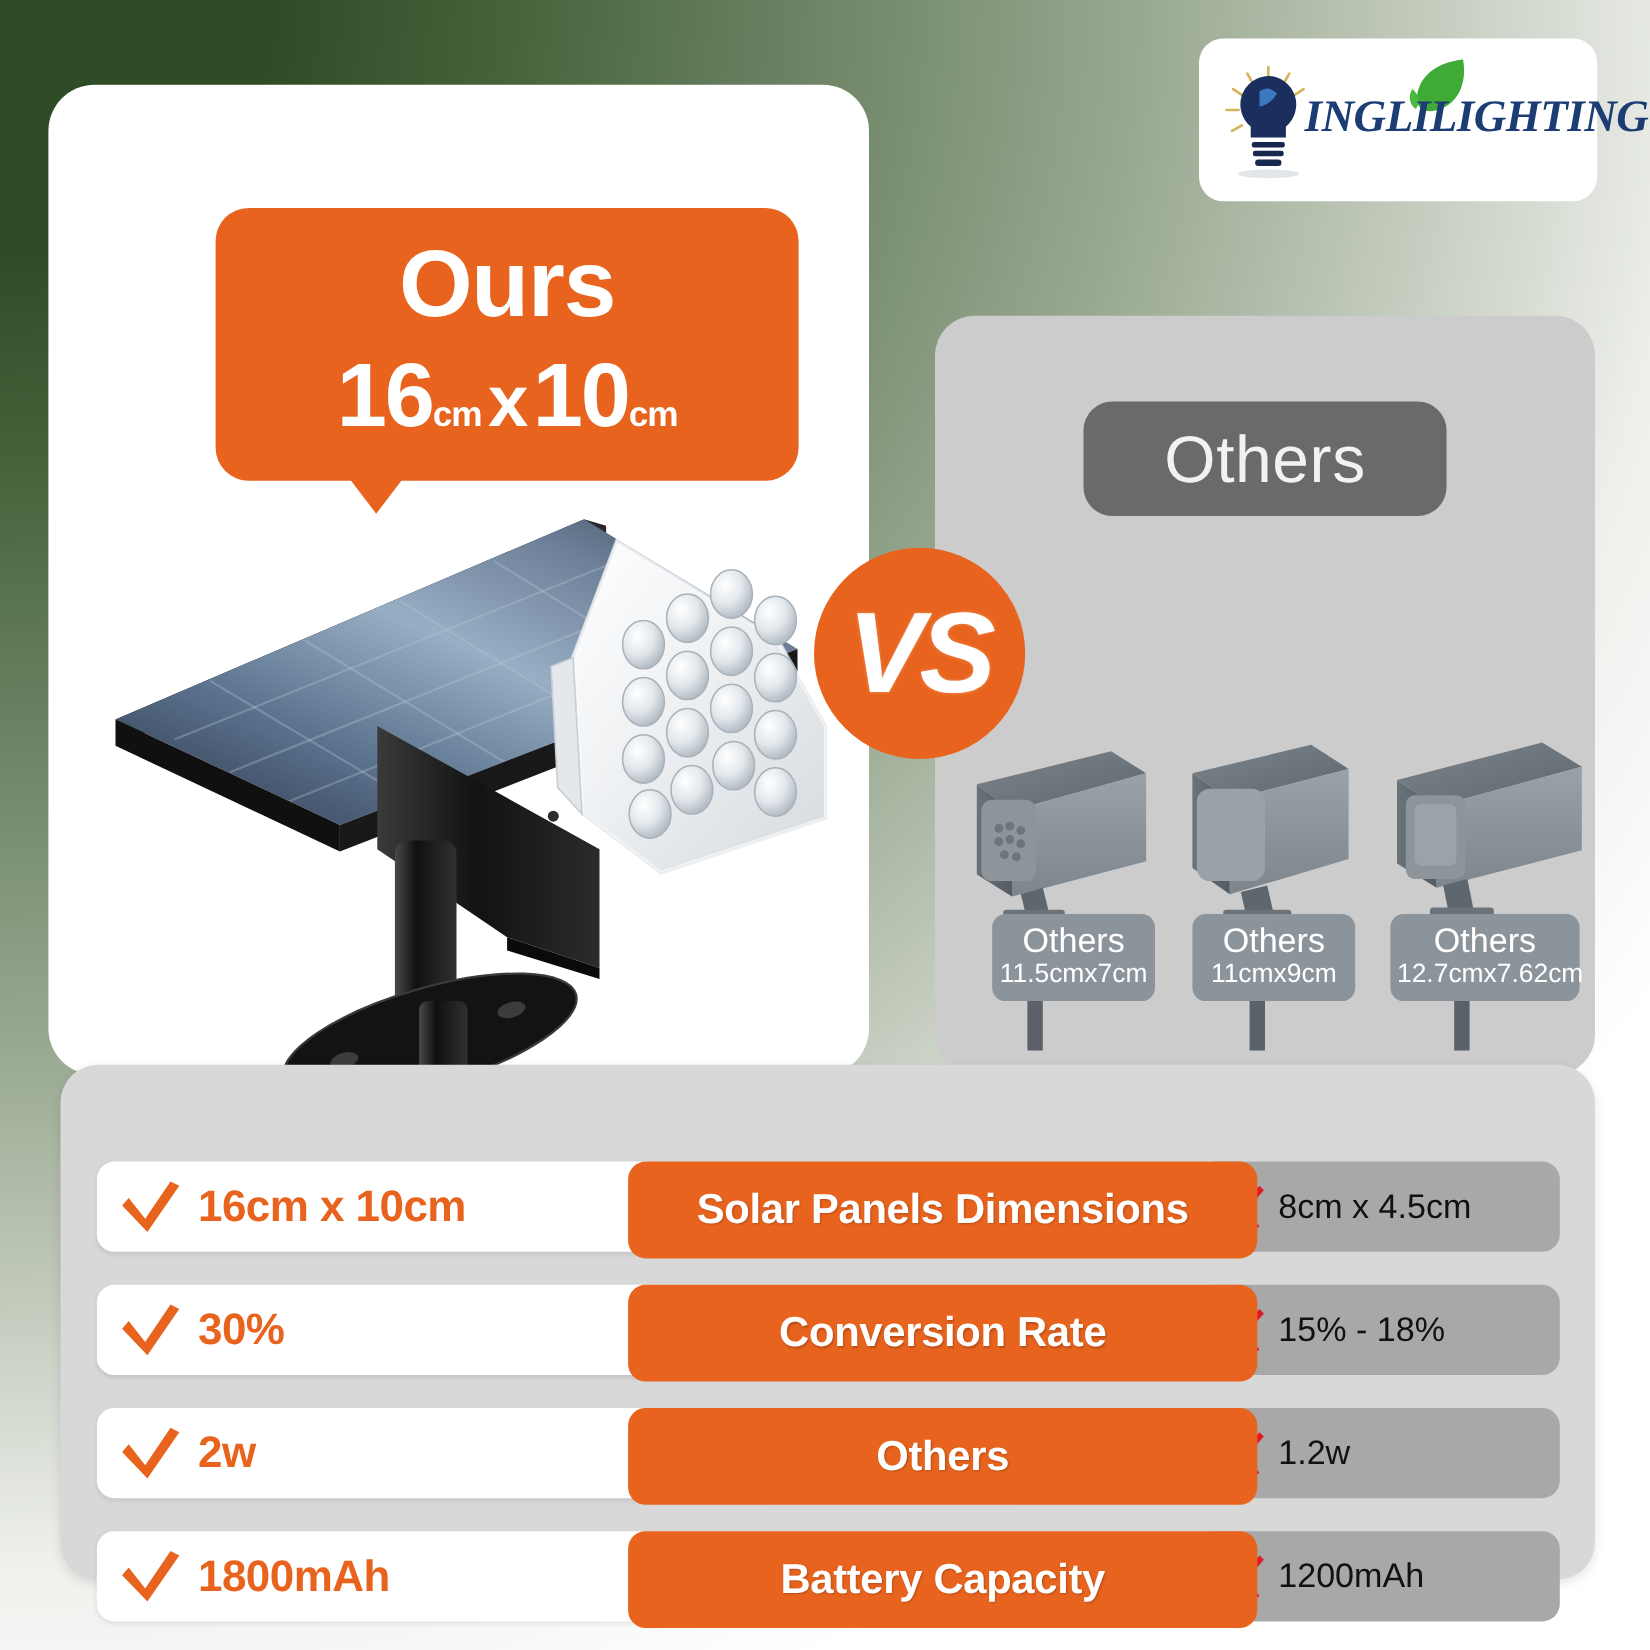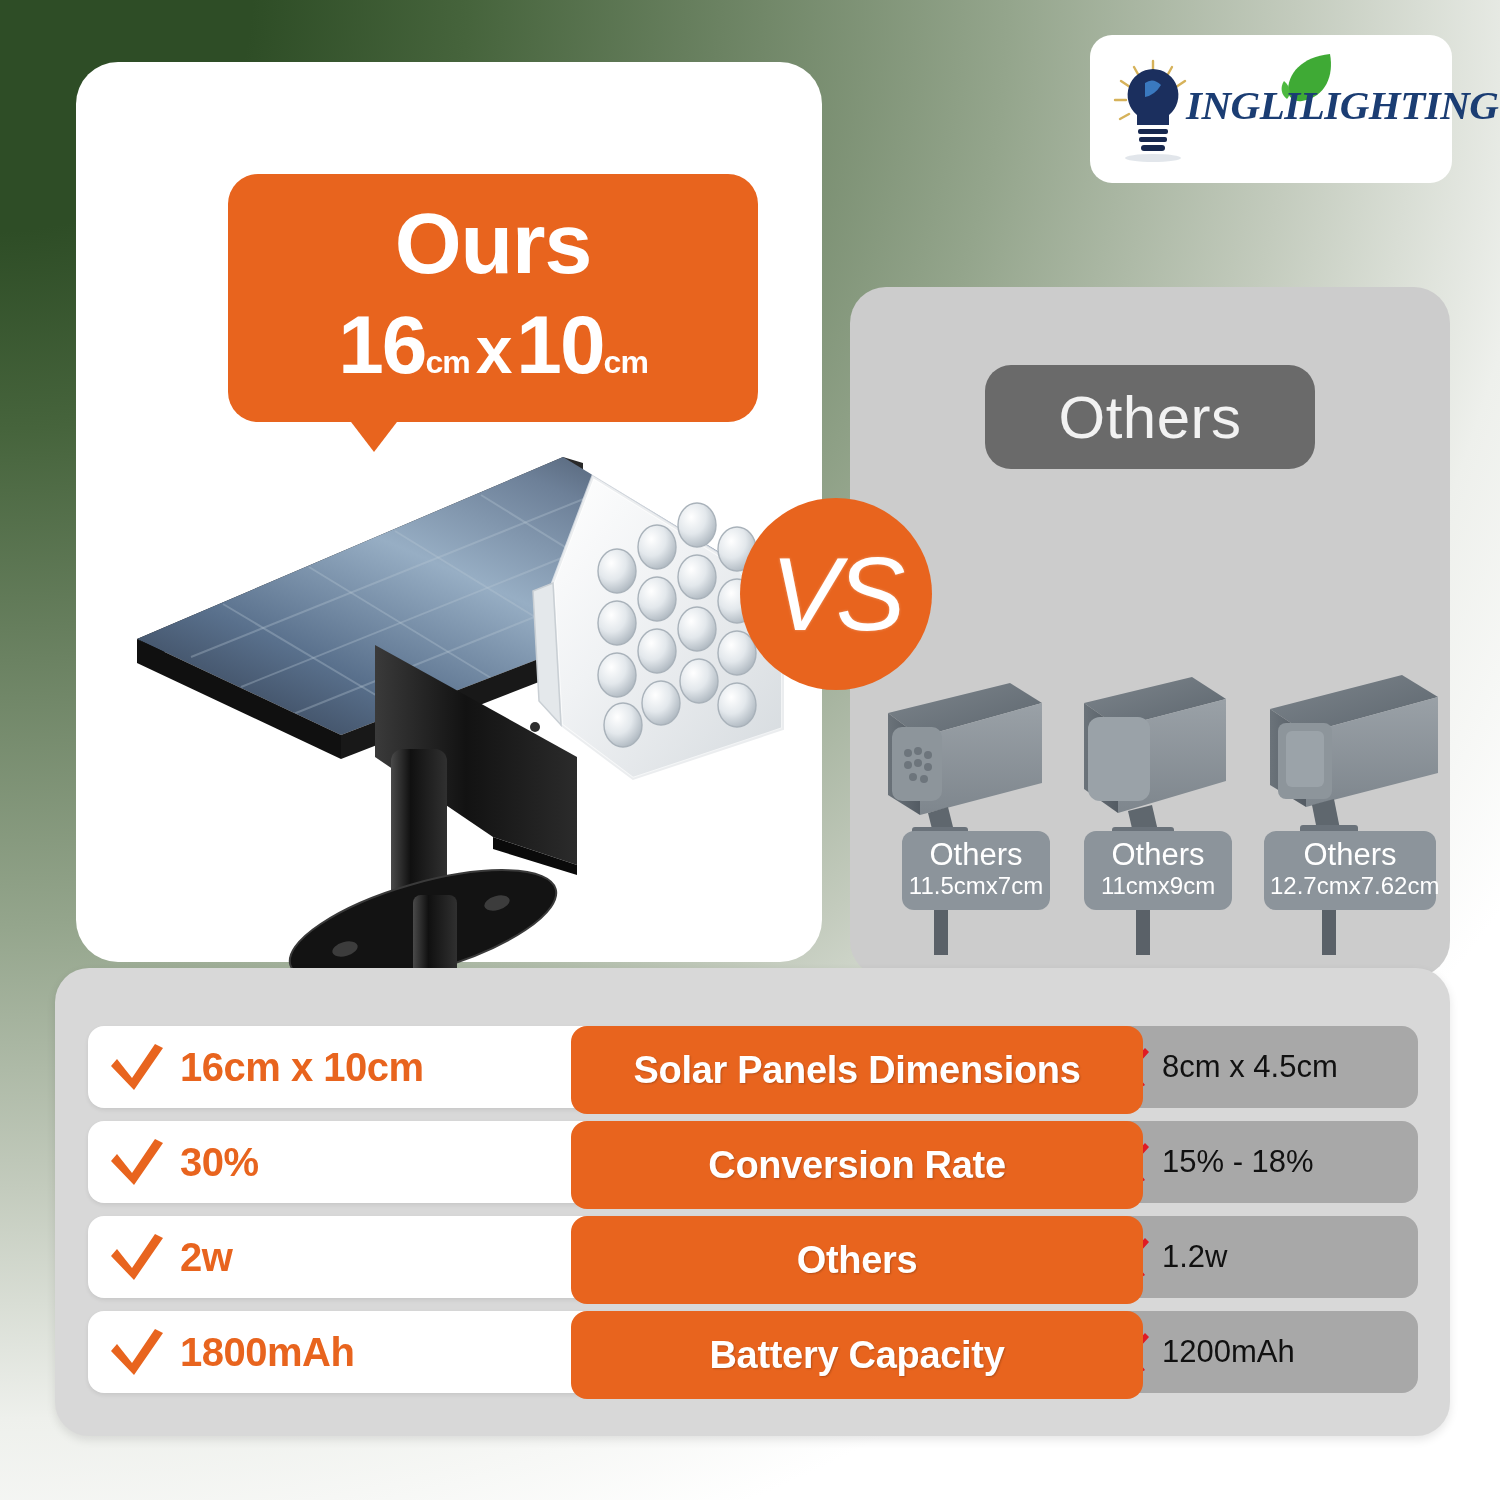--- a/index.html
+++ b/index.html
@@ -21,25 +21,24 @@
         #6b8262 40%,
         #94a58c 56%,
         #c3cbbd 72%,
         #eef0ec 86%,
         #ffffff 100%);
   }
 
   
   .ours-card {
     position: absolute;
-    left: 44px; top: 62px;
+    left: 44px; top: 77px;
     width: 746px; height: 900px;
     background: #ffffff;
     border-radius: 42px;
-    margin-left: 32px;
   }
 
   
   .ours-badge {
     position: absolute;
     left: 152px; top: 112px;
     width: 530px; height: 248px;
     background: #e8641e;
     border-radius: 30px;
     text-align: center;
@@ -78,21 +77,21 @@
 
   
   .vs-badge {
     position: absolute;
     left: 740px; top: 498px;
     width: 192px; height: 192px;
     border-radius: 50%;
     background: #e8641e;
     color: #ffffff;
     font-size: 104px;
-    font-weight: 400;
+    font-weight: 700;
     font-style: italic;
     display: flex; align-items: center; justify-content: center;
     letter-spacing: -4px;
     text-shadow: 0 0 3px rgba(255,255,255,.35);
     z-index: 6;
   }
 
   
   .others-panel {
     position: absolute;
@@ -138,20 +137,21 @@
     background: #d8d8d8;
     border-radius: 34px;
     box-shadow: 0 4px 10px rgba(0,0,0,.10);
   }
   .rows { position: absolute; left: 33px; top: 58px; width: 1330px; }
 
   .row {
     position: relative;
     height: 82px;
     margin-bottom: 13px;
+    margin-top: 30px;
   }
   .row-left {
     position: absolute; left: 0; top: 0;
     width: 1050px; height: 82px;
     background: #ffffff;
     border-radius: 16px;
     display: flex; align-items: center;
     box-shadow: 0 2px 4px rgba(0,0,0,.08);
   }
   .check-icon {

